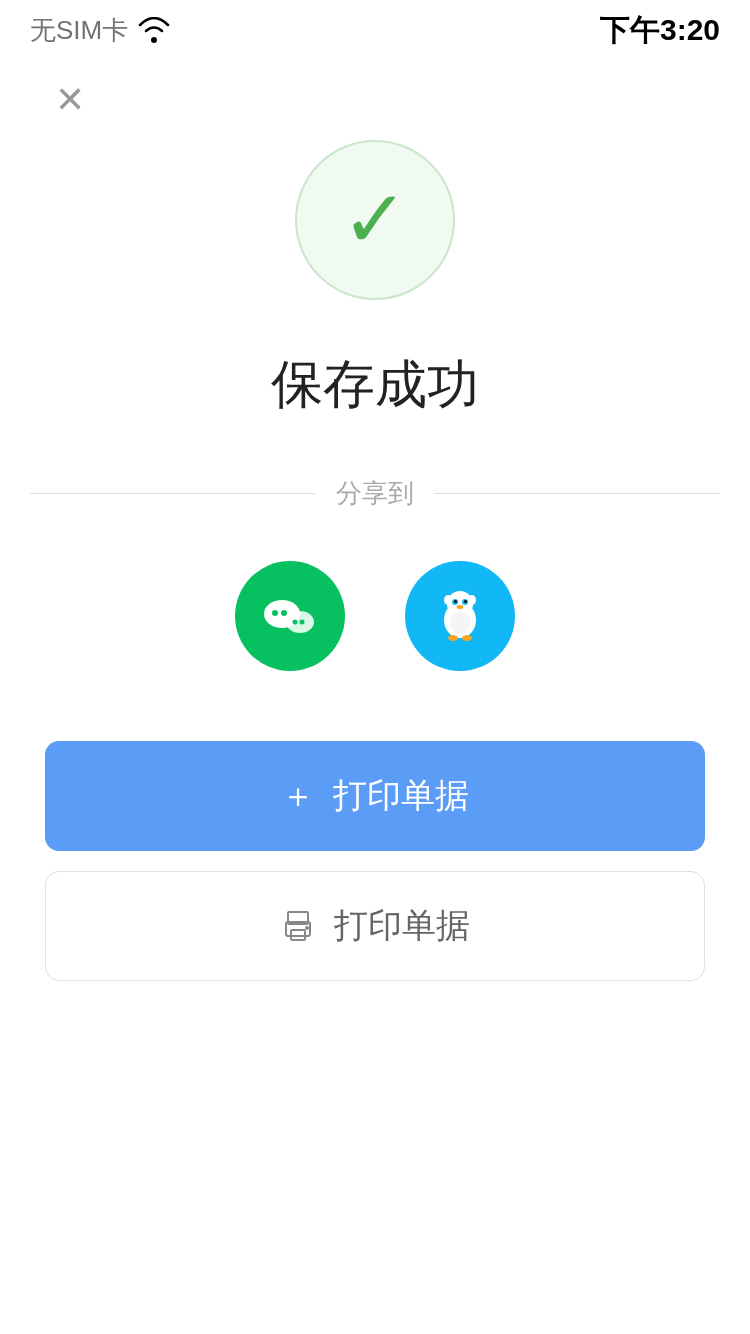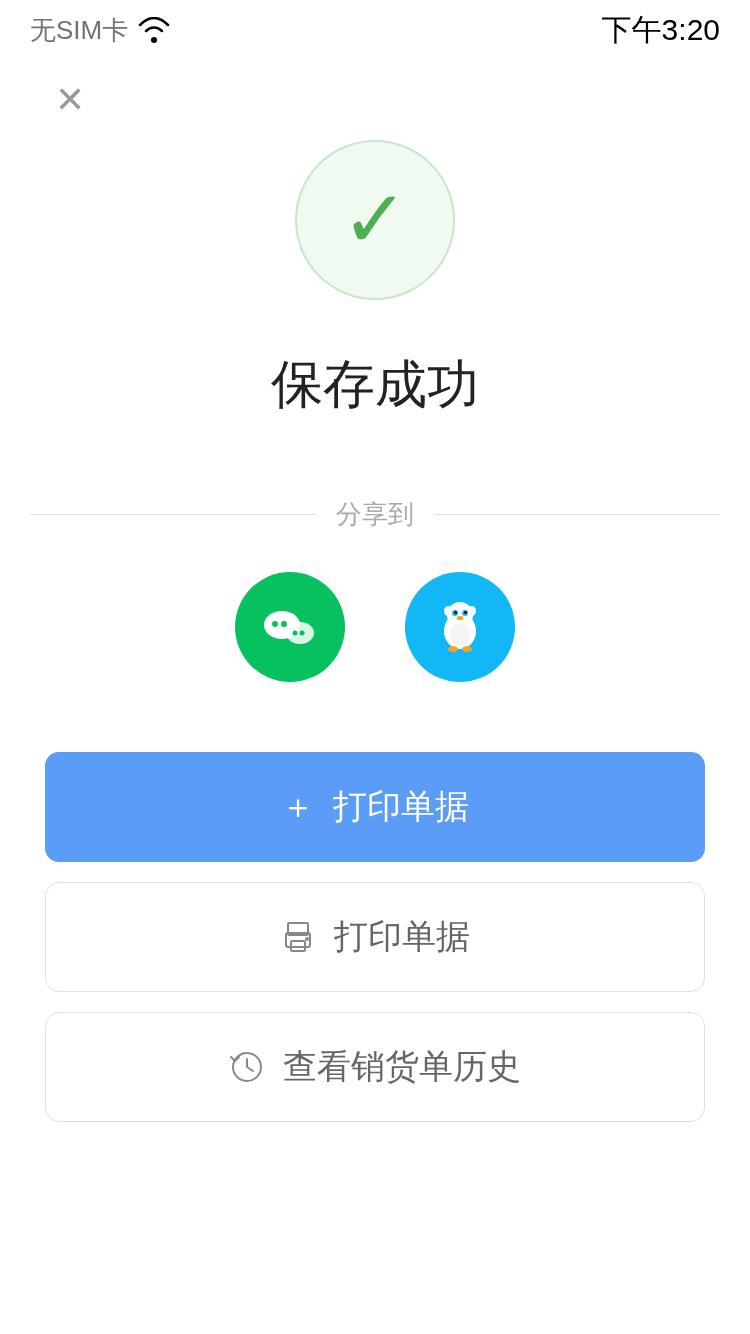--- a/index.html
+++ b/index.html
@@ -27,21 +27,21 @@
     .status-left {
       display: flex;
       align-items: center;
       gap: 10px;
       font-size: 26px;
       color: #737373;
     }
 
     .status-center {
       font-size: 30px;
-      font-weight: 400;
+      font-weight: 700;
       color: #000;
     }
 
     .status-right {
       display: flex;
       align-items: center;
       gap: 8px;
       font-size: 26px;
       color: #000;
     }
@@ -121,30 +121,30 @@
       font-size: 80px;
       color: #4caf50;
       line-height: 1;
     }
 
     
     .success-title {
       font-size: 52px;
       font-weight: 400;
       color: #222;
-      margin-bottom: 77px;
+      margin-bottom: 56px;
     }
 
     
     .share-divider {
       width: 100%;
       display: flex;
       align-items: center;
       padding: 0 30px;
-      margin-bottom: 40px;
+      margin-bottom: 50px;
     }
 
     .share-divider .line {
       flex: 1;
       height: 1px;
       background: #e0e0e0;
     }
 
     .share-divider .share-text {
       font-size: 26px;
@@ -306,23 +306,15 @@
     <button class="action-btn secondary">
       <svg width="36" height="36" viewBox="0 0 36 36">
         <rect x="8" y="4" width="20" height="12" rx="1" stroke="#888" stroke-width="2" fill="none"></rect>
         <rect x="6" y="14" width="24" height="14" rx="2" stroke="#888" stroke-width="2" fill="none"></rect>
         <rect x="11" y="22" width="14" height="10" rx="1" stroke="#888" stroke-width="2" fill="none"></rect>
         <circle cx="27" cy="20" r="2" fill="#888"></circle>
       </svg>
       <span>打印单据</span>
     </button>
 
-    <button class="action-btn secondary">
-      <svg width="36" height="36" viewBox="0 0 36 36">
-        <circle cx="18" cy="18" r="14" stroke="#888" stroke-width="2" fill="none"></circle>
-        <path d="M18 10 L18 18 L24 22" stroke="#888" stroke-width="2" stroke-linecap="round" fill="none"></path>
-        <path d="M6 12 L2 8 M6 12 L10 8" stroke="#888" stroke-width="2" stroke-linecap="round" fill="none"></path>
-      </svg>
-      <span>查看销货单历史</span>
-    </button>
   </div>
 
 </div>
 
 </body></html>

